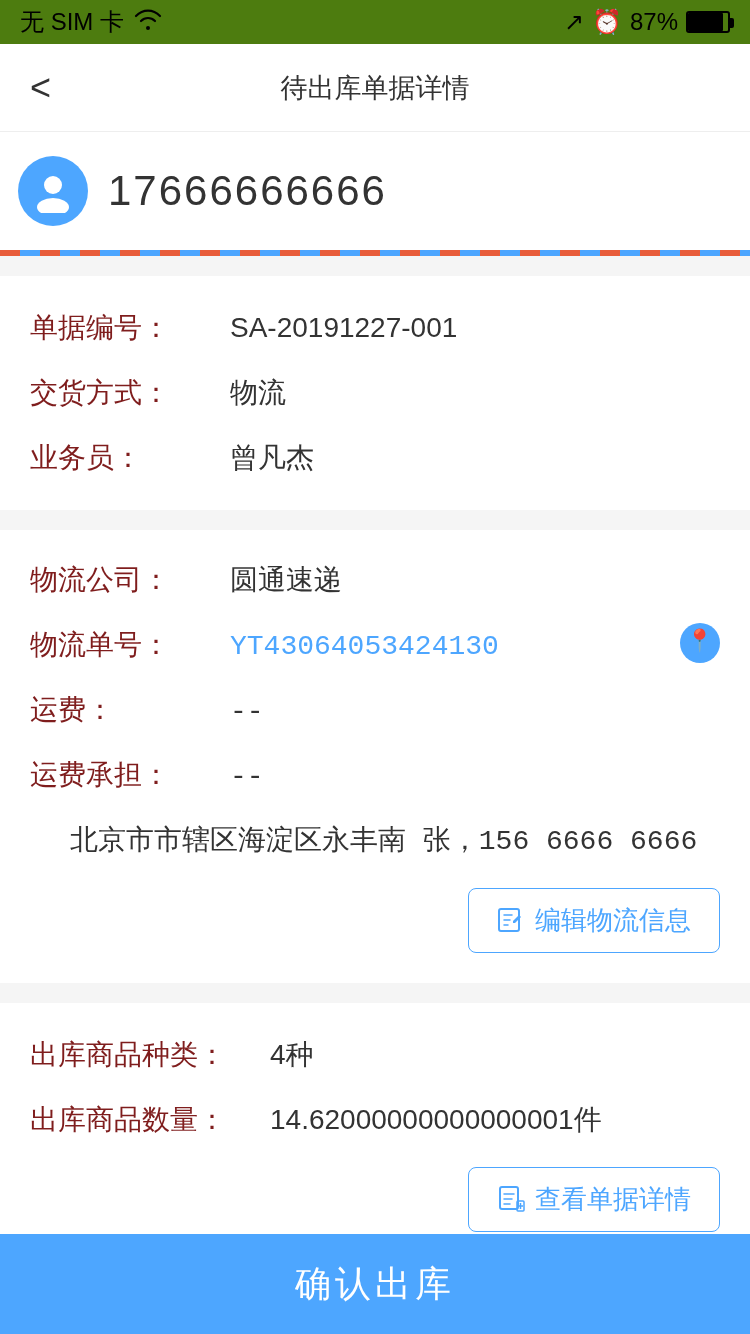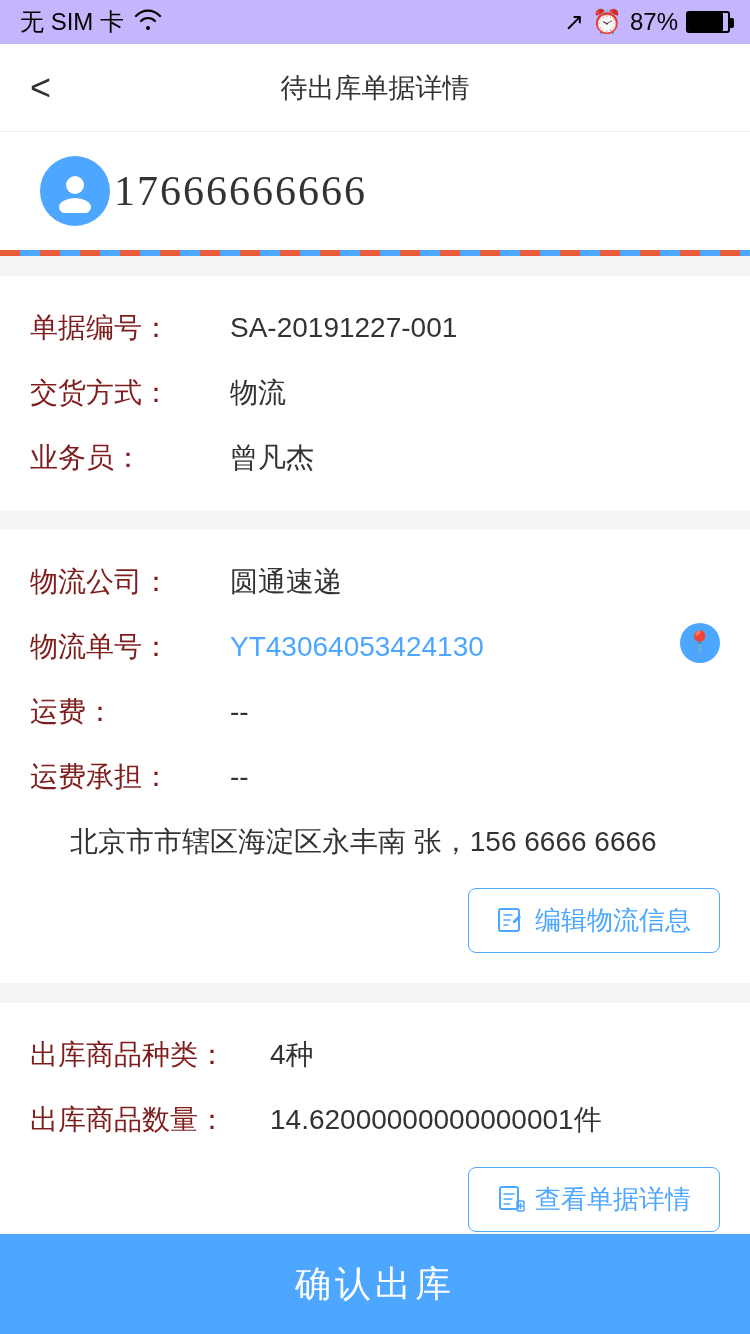--- a/index.html
+++ b/index.html
@@ -10,21 +10,21 @@
       font-family: -apple-system, "PingFang SC", "Helvetica Neue", Arial, sans-serif;
       background: #f5f5f5;
       font-size: 28px;
       color: #333;
     }
 
     
     .status-bar {
       width: 750px;
       height: 44px;
-      background: #c4b5fd;
+      background: #4d7c0f;
       display: flex;
       align-items: center;
       justify-content: space-between;
       padding: 0 20px;
       font-size: 24px;
       color: #000;
     }
     .status-left { display: flex; align-items: center; gap: 10px; }
     .status-center { font-size: 28px; font-weight: 500; }
     .status-right { display: flex; align-items: center; gap: 8px; font-size: 24px; }
@@ -73,25 +73,24 @@
       background: repeating-linear-gradient(
         90deg,
         #e85c3a 0px, #e85c3a 20px,
         #4da6ff 20px, #4da6ff 40px
       );
     }
 
     
     .customer-header {
       background: #fff;
-      padding: 24px 40px;
-      display: flex;
-      align-items: center;
-      gap: 4px;
-      font-family: Liberation Serif, serif;
+      padding: 24px 18px;
+      display: flex;
+      align-items: center;
+      gap: 20px;
     }
     .avatar {
       width: 70px; height: 70px;
       background: #4da6ff;
       border-radius: 50%;
       display: flex; align-items: center; justify-content: center;
     }
     .avatar svg { width: 44px; height: 44px; fill: #fff; }
     .customer-phone {
       font-size: 42px;
@@ -260,21 +259,21 @@
   <div class="info-row">
     <span class="info-label">交货方式：</span>
     <span class="info-value">物流</span>
   </div>
   <div class="info-row">
     <span class="info-label">业务员：</span>
     <span class="info-value">曾凡杰</span>
   </div>
 </div>
 
-<div class="section" style="margin-top:20px;">
+<div class="section" style="margin-top:20px;font-family:Liberation Mono, monospace;">
   <div class="info-row">
     <span class="info-label">物流公司：</span>
     <span class="info-value">圆通速递</span>
   </div>
   <div class="info-row">
     <span class="info-label">物流单号：</span>
     <span class="info-value blue">YT43064053424130</span>
     <span class="logistics-icon" title="查看物流"></span>
   </div>
   <div class="info-row">

